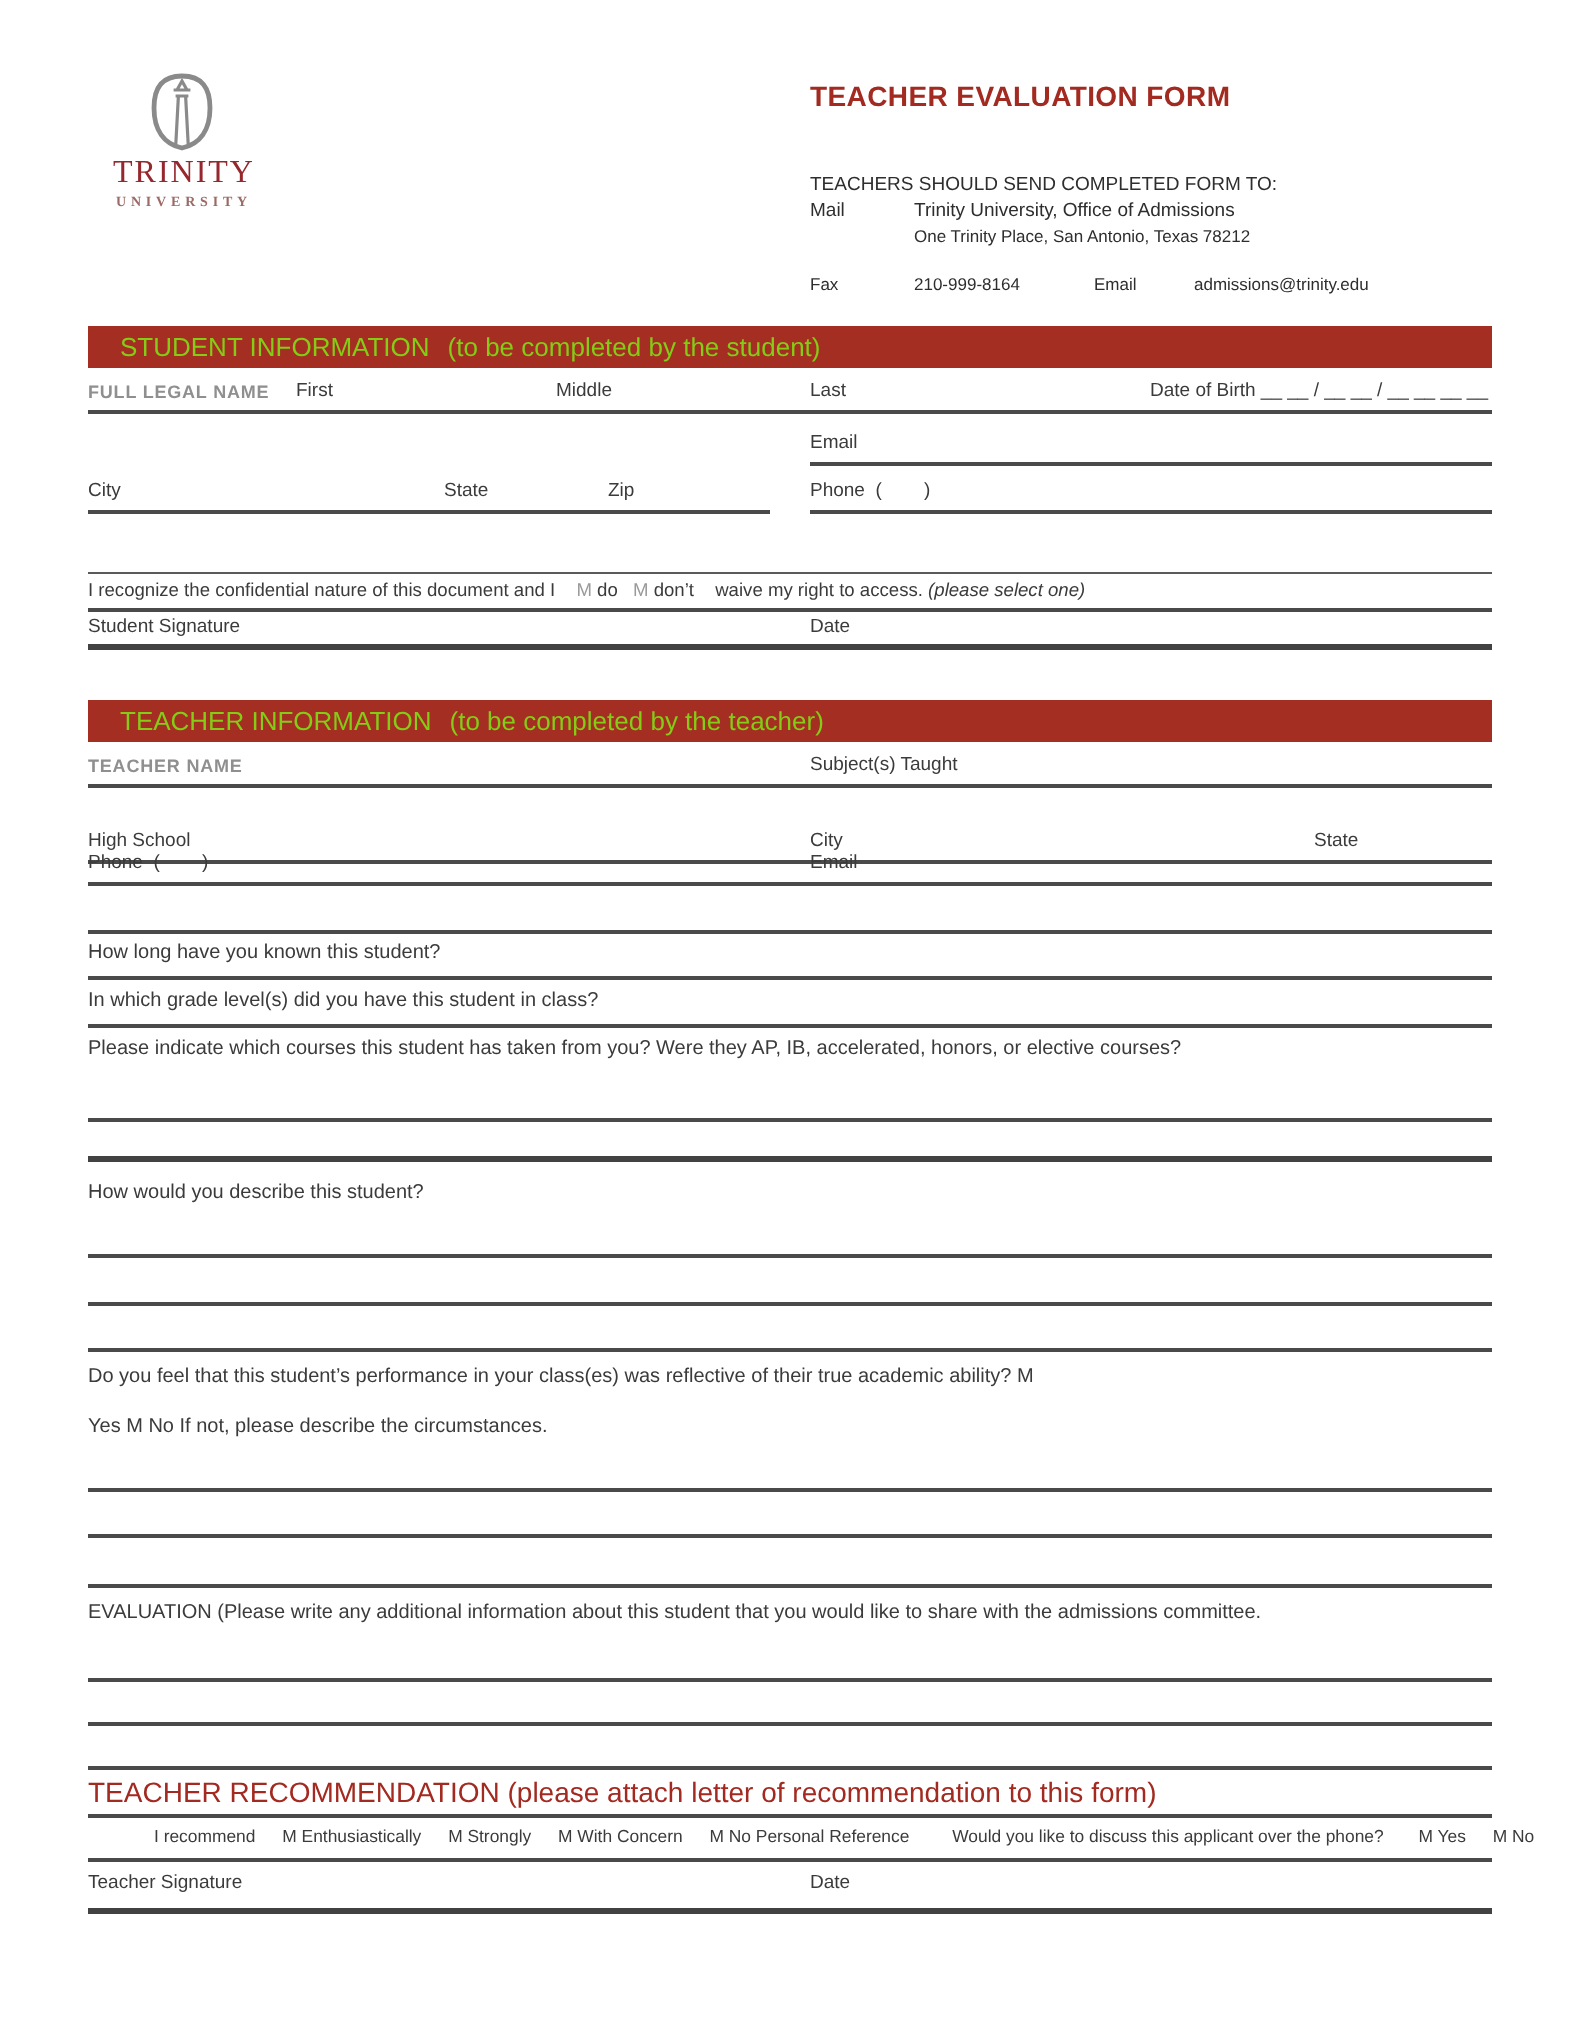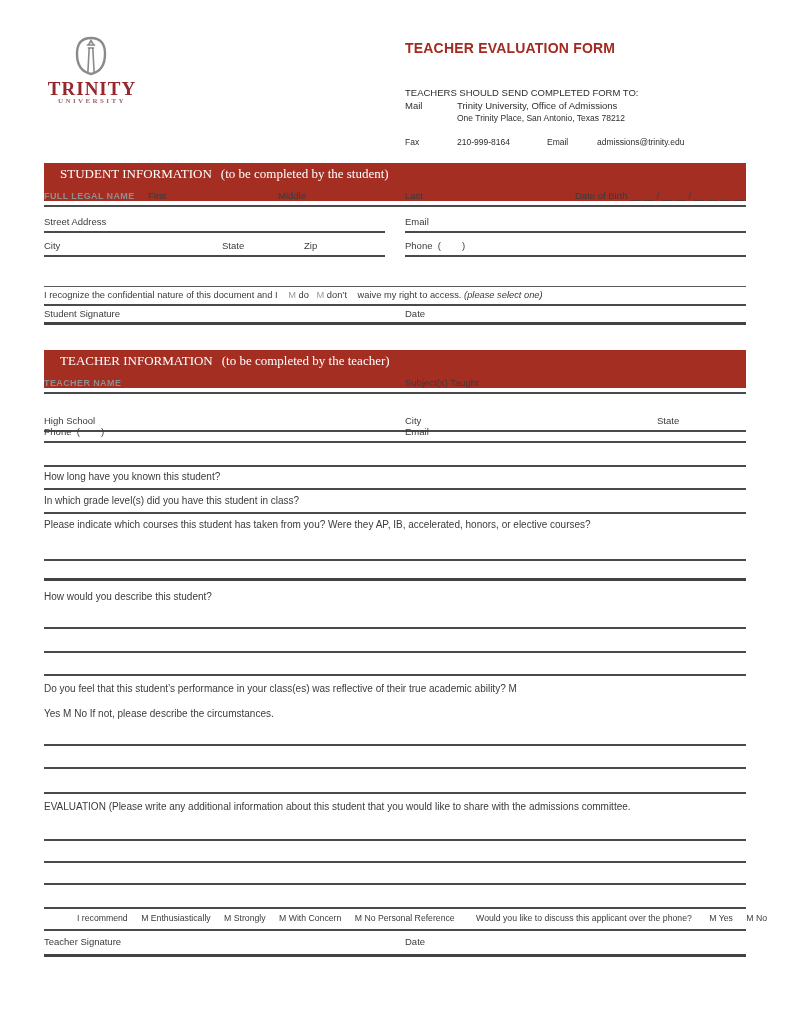--- a/index.html
+++ b/index.html
@@ -11,33 +11,33 @@
     --checkbox-gray:#9a9a9a;
     --logo-red:#96282d;
     --logo-sub:#9b6a66;
   }
   *{margin:0;padding:0;box-sizing:border-box;}
   body{background:#ffffff;font-family:"Liberation Sans",sans-serif;}
   .page{position:relative;width:790px;height:1022px;background:#fff;overflow:hidden;}
   .abs{position:absolute;}
   .full{left:44px;width:702px;}
   
-  .logo-word{font-family:"Liberation Serif","DejaVu Serif",serif;font-weight:700;
-    font-size:19px;letter-spacing:1px;color:var(--logo-red);text-align:center;}
+  .logo-word{font-family:"Liberation Serif","DejaVu Serif",serif;font-weight:400;
+    font-size:16px;letter-spacing:1px;color:var(--logo-red);text-align:center;}
   .logo-sub{font-family:"Liberation Serif","DejaVu Serif",serif;font-weight:700;
     font-size:7px;letter-spacing:2.4px;color:var(--logo-sub);text-align:center;}
   .doc-title{font-size:14px;font-weight:700;color:var(--accent-red);letter-spacing:.2px;}
   .hdr-small{font-size:9.5px;color:#2e2e2e;}
   .hdr-tiny{font-size:8.5px;color:#2e2e2e;}
   .hdr-lbl{display:inline-block;width:52px;}
   .hdr-lbl2{display:inline-block;width:90px;}
   .hdr-lbl3{display:inline-block;width:50px;}
   
-  .bar{height:38px;background:var(--bar-red);color:#ffffff;font-size:13px;
-    line-height:21px;padding-left:16px;white-space:nowrap;font-family:Liberation Serif, serif;}
+  .bar{height:21px;background:var(--bar-red);color:#84cc16;font-size:13px;
+    line-height:21px;padding-left:16px;white-space:nowrap;}
   .bar .sub{margin-left:9px;font-size:13px;}
   
   .frow{position:absolute;left:44px;width:702px;border-bottom:2px solid var(--line-dark);}
   .col{position:absolute;bottom:-2px;border-bottom:2px solid var(--line-dark);height:100%;}
   .lbl{font-size:9.5px;color:var(--text-dark);white-space:nowrap;}
   .lbl-gray{font-size:9px;font-weight:700;letter-spacing:.4px;color:var(--label-gray);white-space:nowrap;}
   .pos{position:absolute;bottom:4px;}
   .q{font-size:10px;color:var(--text-dark);white-space:nowrap;}
   .line{position:absolute;left:44px;width:702px;border-top:2px solid var(--line-dark);}
   .line.thin{border-top-width:1.5px;border-top-color:#5a5a5a;}
@@ -78,23 +78,20 @@
 
   <div class="frow" style="top:187px;height:20px;">
     <span class="pos lbl-gray" style="left:0;">FULL LEGAL NAME</span>
     <span class="pos lbl" style="left:104px;">First</span>
     <span class="pos lbl" style="left:234px;">Middle</span>
     <span class="pos lbl" style="left:361px;">Last</span>
     <span class="pos lbl" style="right:2px;">Date of Birth __ __ / __ __ / __ __ __ __</span>
   </div>
 
   <div class="abs" style="left:44px;top:212px;width:702px;height:19px;">
-    <div class="col" style="left:0;width:341px;">
-      <span class="pos lbl" style="left:0;">Street Address</span>
-    </div>
     <div class="col" style="left:361px;width:341px;">
       <span class="pos lbl" style="left:0;">Email</span>
     </div>
   </div>
 
   <div class="abs" style="left:44px;top:236px;width:702px;height:19px;">
     <div class="col" style="left:0;width:341px;">
       <span class="pos lbl" style="left:0;">City</span>
       <span class="pos lbl" style="left:178px;">State</span>
       <span class="pos lbl" style="left:260px;">Zip</span>
@@ -157,20 +154,21 @@
   <div class="abs full q" style="top:708px;">Yes M No If not, please describe the circumstances.</div>
   <div class="line" style="top:744px;"></div>
   <div class="line" style="top:767px;"></div>
   <div class="line" style="top:792px;"></div>
 
   <div class="abs full q" style="top:801px;">EVALUATION (Please write any additional information about this student that you would like to share with the admissions committee.</div>
   <div class="line" style="top:839px;"></div>
   <div class="line" style="top:861px;"></div>
   <div class="line" style="top:883px;"></div>
 
+  <div class="abs full rec-title" style="top:888px;">TEACHER RECOMMENDATION (please attach letter of recommendation to this form)</div>
   <div class="line" style="top:907px;"></div>
   <div class="abs full rec-row" style="top:913px;margin-left:33px;">
     <span>I recommend</span>
     <span>M Enthusiastically</span>
     <span>M Strongly</span>
     <span>M With Concern</span>
     <span>M No Personal Reference</span>
     <span style="margin-left:8px;">Would you like to discuss this applicant over the phone?</span>
     <span style="margin-left:4px;">M Yes</span>
     <span>M No</span>

